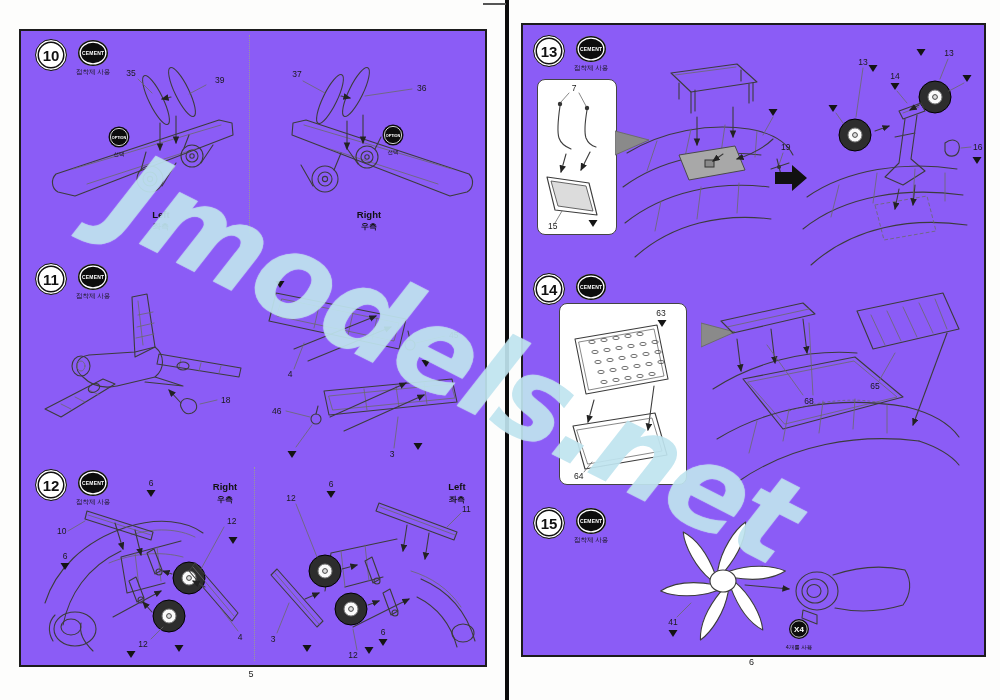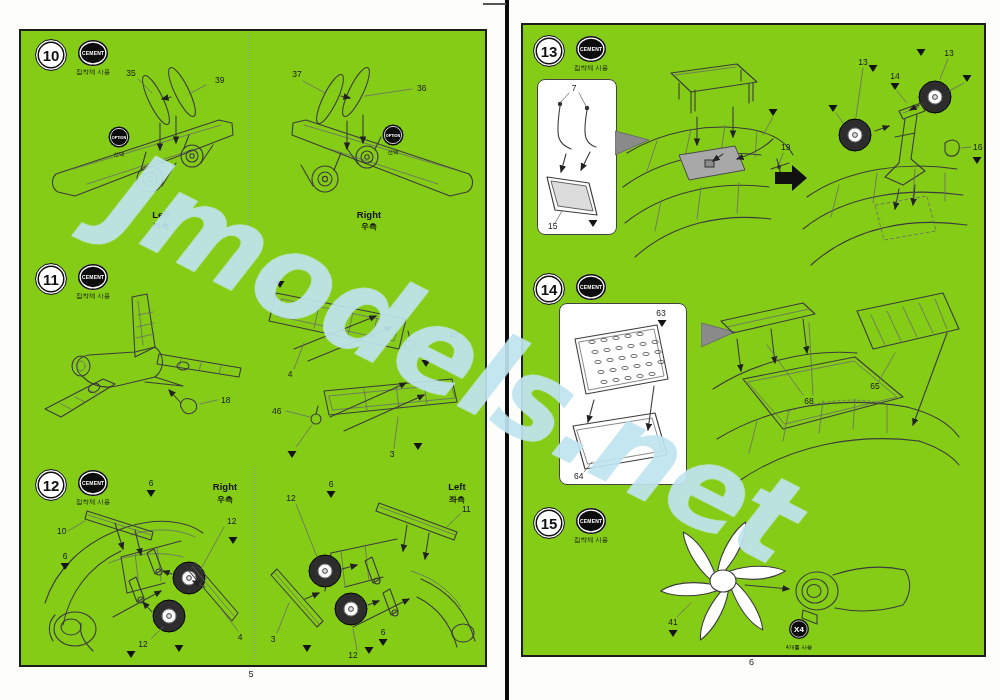--- a/index.html
+++ b/index.html
@@ -1,18 +1,18 @@
 <!DOCTYPE html>
 <html><head>
 <meta charset="utf-8">
 <style>
   html,body{margin:0;padding:0;background:#e9e9e6;}
   .canvas{position:relative;width:1000px;height:700px;background:#fdfdfc;overflow:hidden;
           font-family:"Liberation Sans",sans-serif;color:#111;}
-  .page{position:absolute;background:#84cc16;border:2px solid #1c1c1c;}
+  .page{position:absolute;background:#8b5cf6;border:2px solid #1c1c1c;}
   .page-left{left:19px;top:29px;width:464px;height:634px;}
   .page-right{left:521px;top:23px;width:461px;height:630px;text-decoration:underline;}
   .spine{position:absolute;left:505px;top:0;width:4px;height:700px;background:#0b0b0b;}
   .scanmark{position:absolute;left:483px;top:3px;width:23px;height:2px;background:#555;}
   .pagenum{position:absolute;font-size:9px;text-align:center;color:#222;}
   .pagenum.l{left:19px;width:464px;top:669px;}
   .pagenum.r{left:521px;width:461px;top:657px;}
   .dotsep{position:absolute;border-left:1.5px dotted #999;}
   .watermark{position:absolute;left:118px;top:118px;z-index:9;pointer-events:none;
      font-family:"DejaVu Sans",sans-serif;font-weight:bold;font-style:italic;

